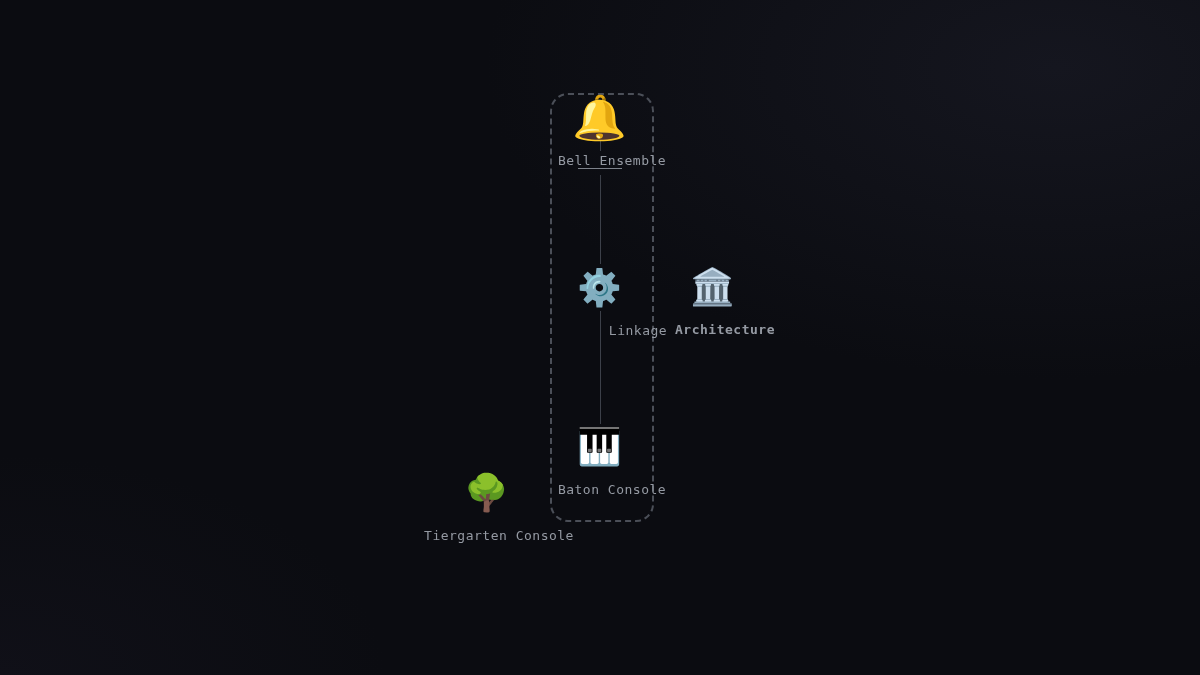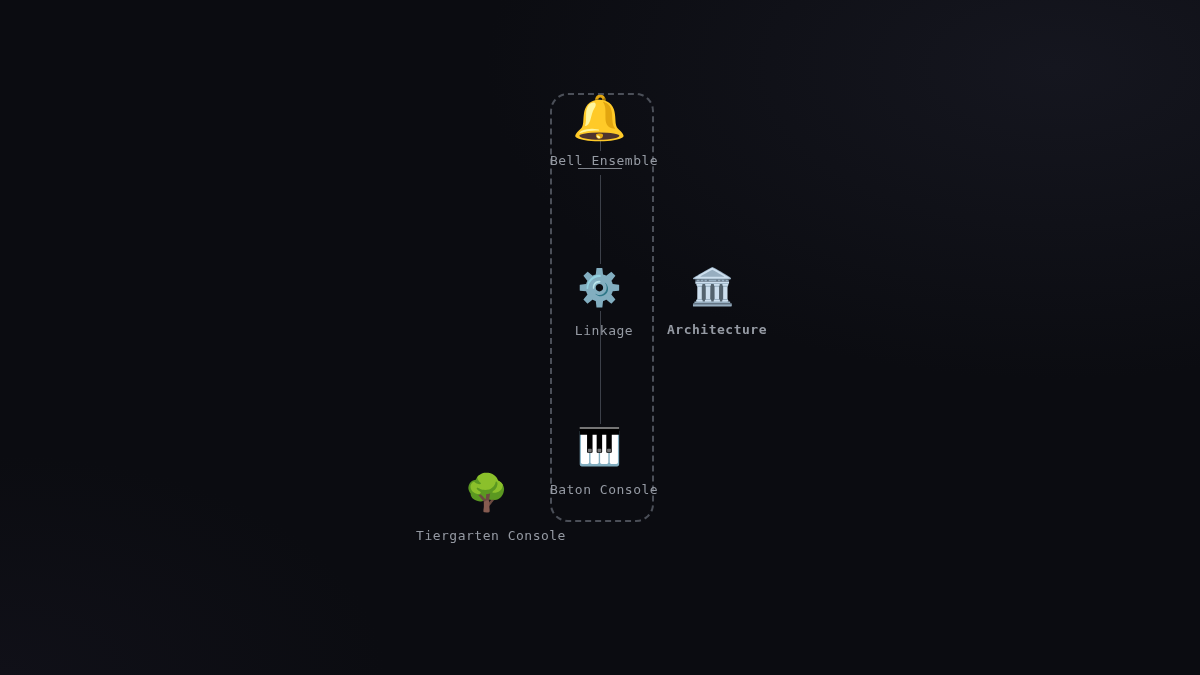--- a/index.html
+++ b/index.html
@@ -16,21 +16,21 @@
     position:absolute;border:2px dashed #4b4f58;border-radius:18px;
     background:transparent;
   }
   .edge{position:absolute;width:1px;background:#3c4049;}
   .node{position:absolute;width:0;height:0;cursor:pointer;}
   .node .emoji{
     position:absolute;left:0;top:0;transform:translate(-50%,-50%);
     line-height:1;user-select:none;
   }
   .node .label{
-    position:absolute;left:4px;top:28px;transform:translateX(-50%);
+    position:absolute;left:12px;top:28px;transform:translateX(-50%);
     white-space:nowrap;font-size:13px;color:#959aa3;letter-spacing:0.5px;
   }
   .node .underline{
     position:absolute;left:0;top:50px;transform:translateX(-50%);
     width:44px;height:0;border-top:1px solid #7d828b;display:none;
   }
   .node.has-underline .underline{display:block;}
 
   .footer{position:absolute;left:0;right:0;bottom:0;height:115px;}
 </style>
@@ -45,21 +45,21 @@
       <div class="edge" style="left: 600px; top: 311px; height: 113px;"></div>
     </div>
   <div id="nodes">
       <div class="node has-underline" style="left: 600px; top: 118px;">
         <div class="emoji" style="font-size: 44px;">🔔</div>
         <div class="label" style="top: 35px;">Bell Ensemble</div>
         <div class="underline"></div>
       </div>
       <div class="node" style="left: 600px; top: 288px;">
         <div class="emoji" style="font-size: 36px;">⚙️</div>
-        <div class="label" style="top: 35px;">Linkage</div>
+        <div class="label" style="top: 35px; margin-left: 26px;">Linkage</div>
       </div>
       <div class="node" style="left: 713px; top: 287px;">
         <div class="emoji" style="font-size: 36px;">🏛️</div>
         <div class="label" style="top: 35px; font-weight: bold;">Architecture</div>
       </div>
       <div class="node" style="left: 600px; top: 447px;">
         <div class="emoji" style="font-size: 36px;">🎹</div>
         <div class="label" style="top: 35px;">Baton Console</div>
       </div>
       <div class="node" style="left: 487px; top: 493px;">

